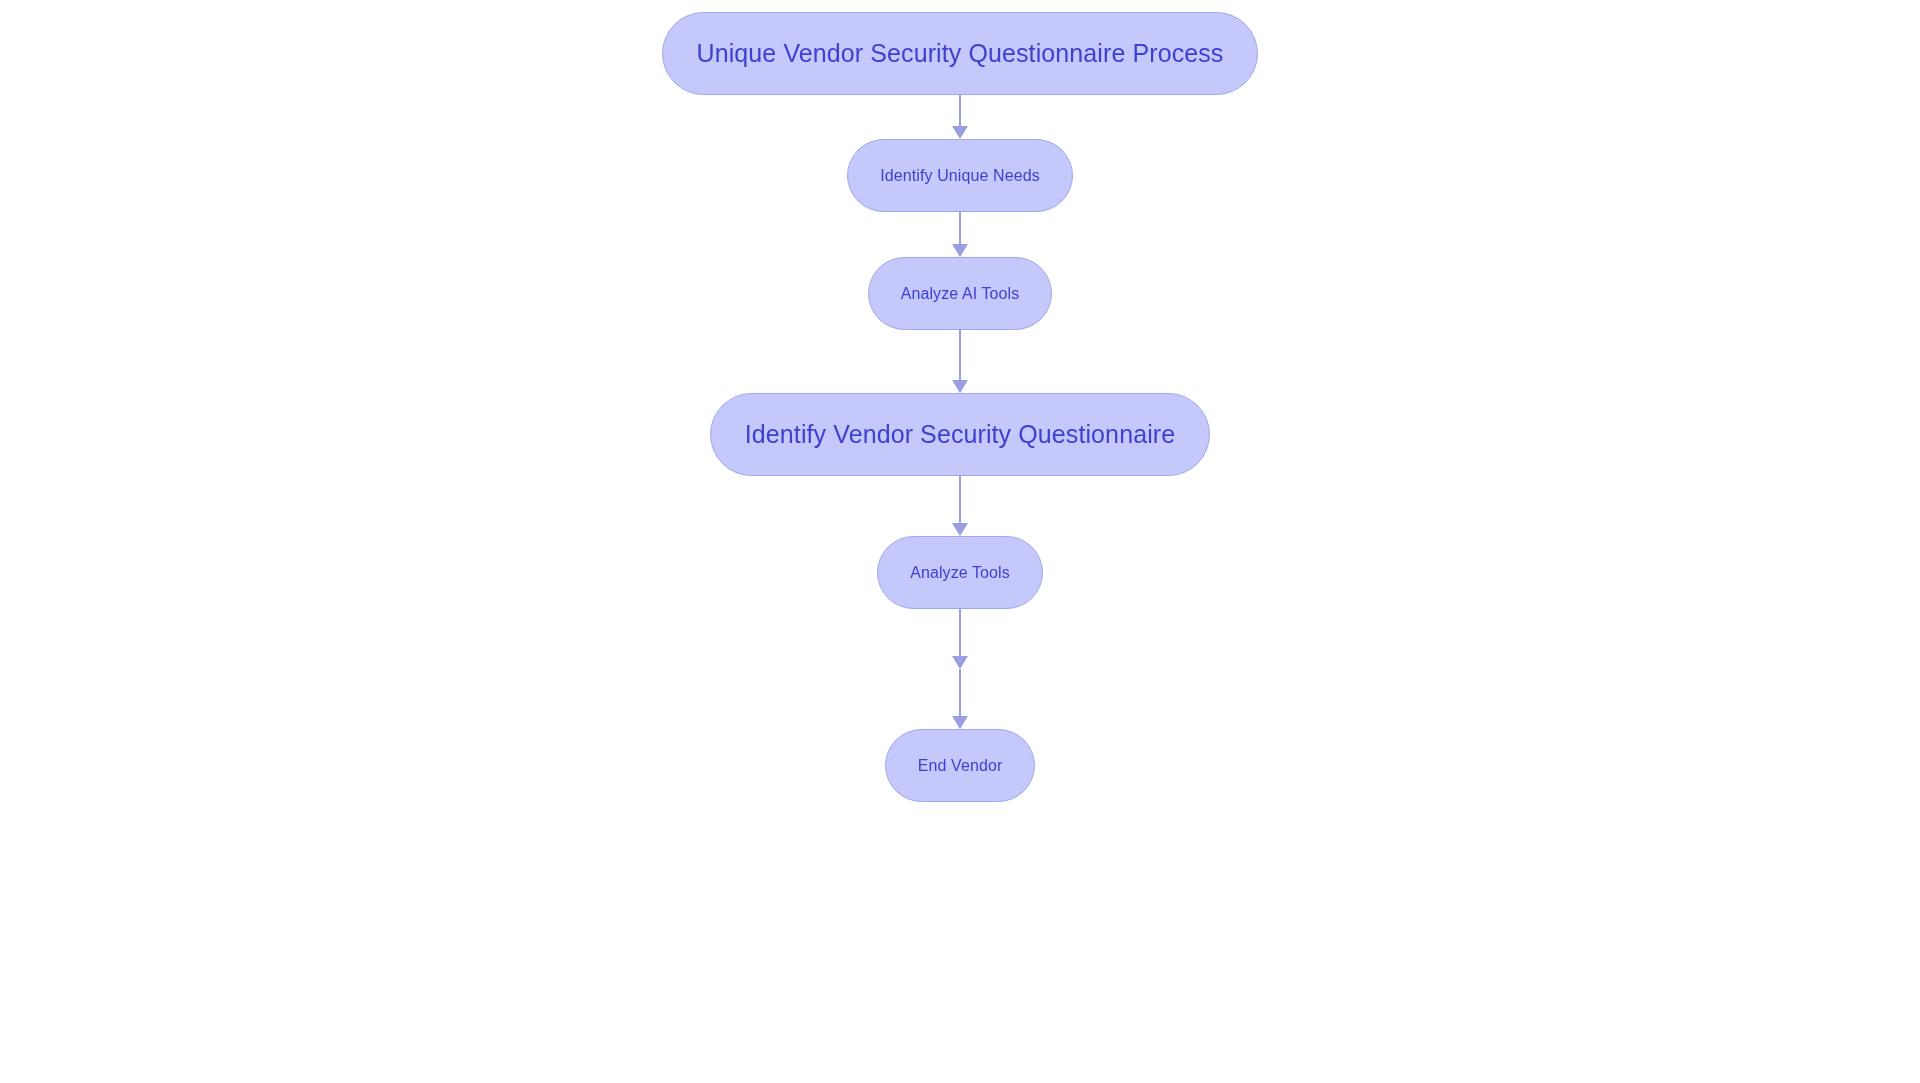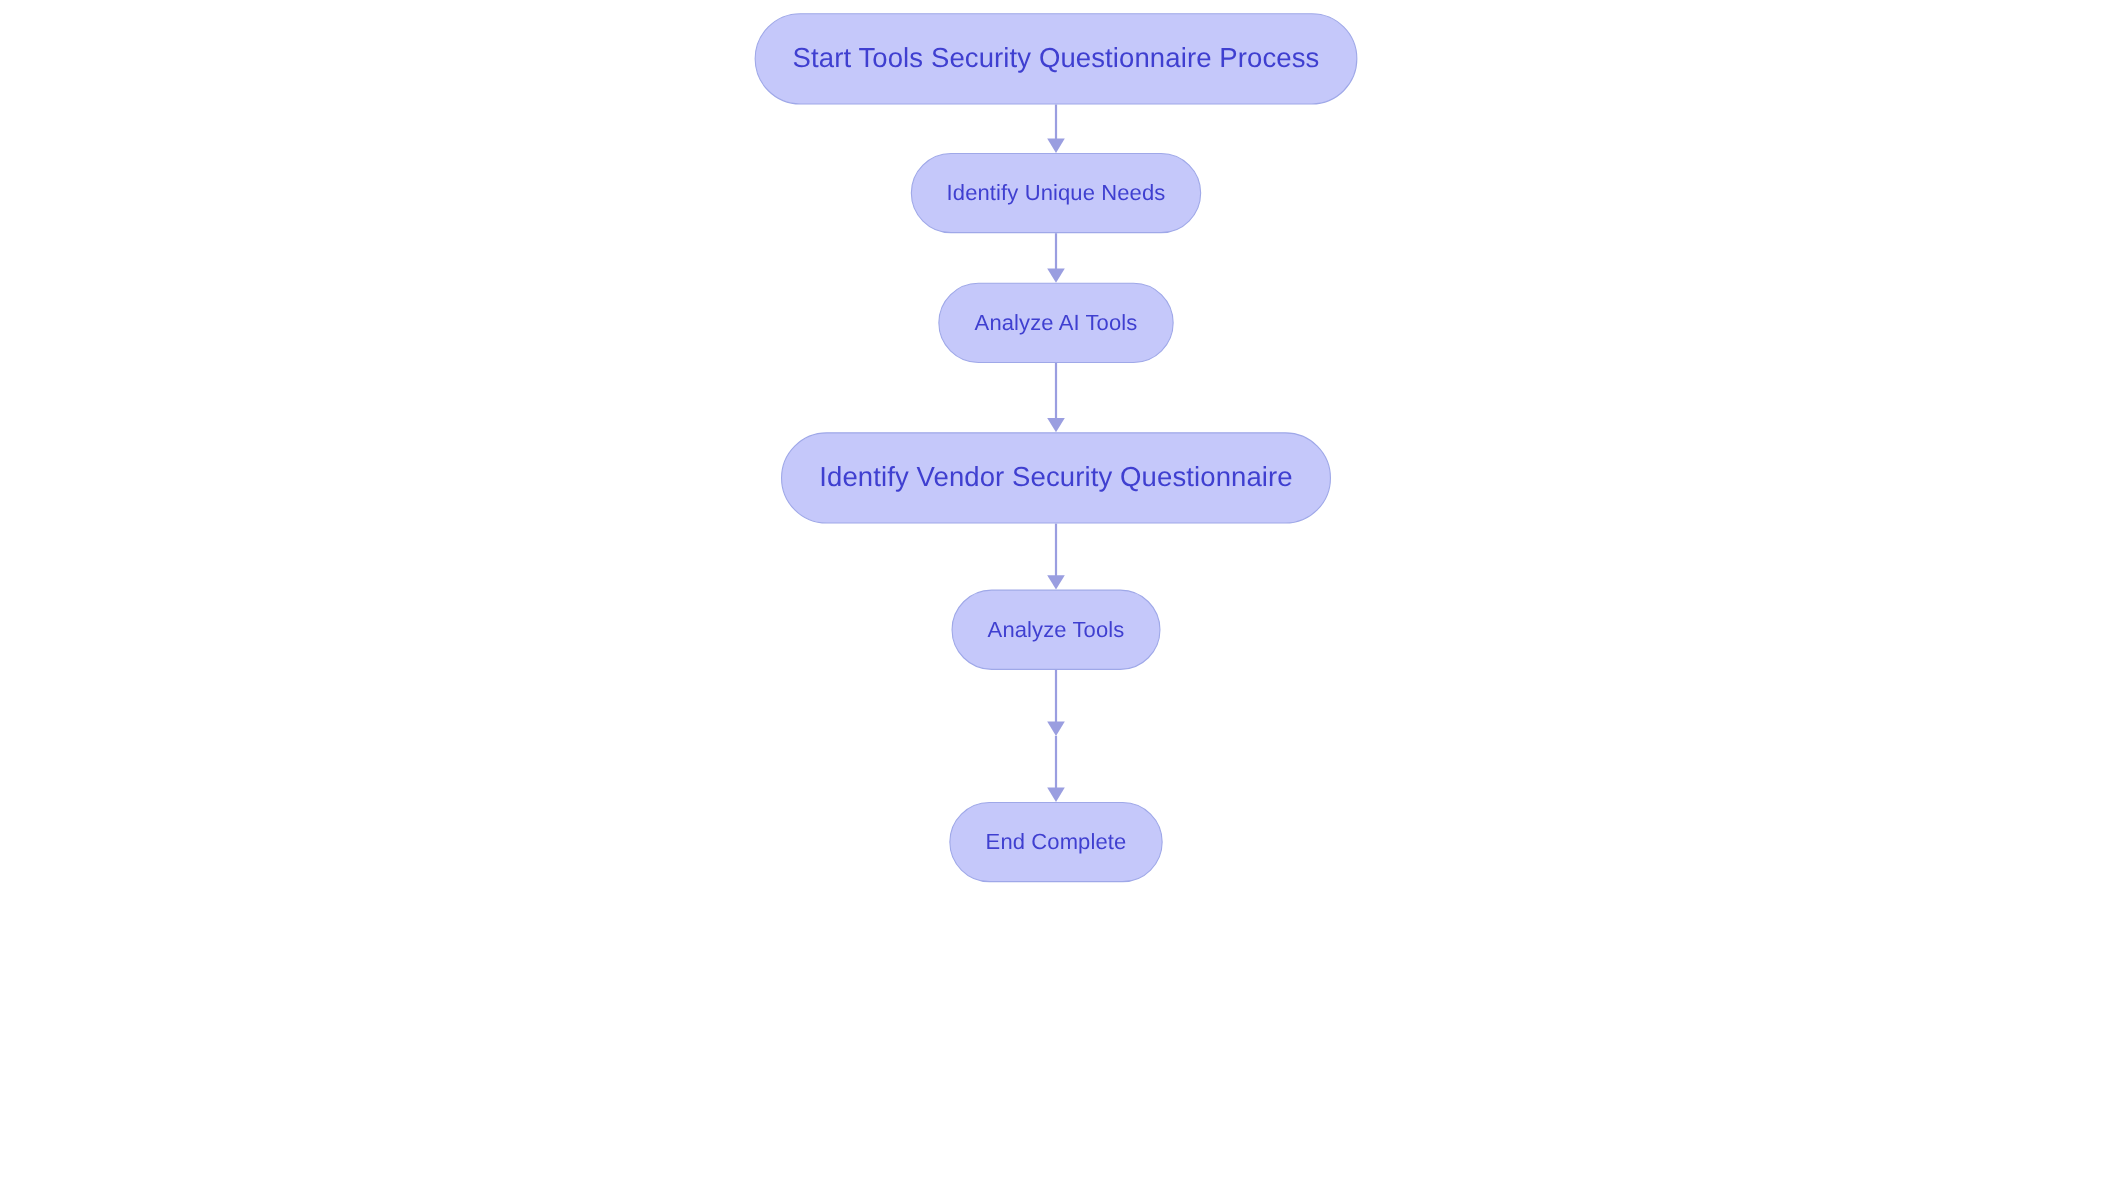--- a/index.html
+++ b/index.html
@@ -52,21 +52,21 @@
   .node.size-lg {
     height: 83px;
     border-radius: 42px;
     font-size: 25px;
     padding: 0 34px;
   }
   
   .node.size-sm {
     height: 73px;
     border-radius: 37px;
-    font-size: 20px;
+    font-size: 16px;
     padding: 0 32px;
   }
 
   .node-label {
     display: block;
     line-height: 1;
   }
 
   
   .connector {
@@ -102,21 +102,21 @@
 </style>
 </head>
 <body>
 
 <div id="flowchart">
   <div class="flow-column">
 
     <div class="top-spacer"></div>
 
     <div class="node size-lg">
-      <span class="node-label">Start Tools Security Questionnaire Process</span>
+      <span class="node-label">Unique Vendor Security Questionnaire Process</span>
     </div>
 
     <div class="connector gap-1">
       <div class="connector-line"></div>
       <div class="connector-head"></div>
     </div>
 
     <div class="node size-sm">
       <span class="node-label">Identify Unique Needs</span>
     </div>
@@ -153,17 +153,17 @@
       <div class="connector-head"></div>
     </div>
 
 
     <div class="connector gap-6">
       <div class="connector-line"></div>
       <div class="connector-head"></div>
     </div>
 
     <div class="node size-sm">
-      <span class="node-label">End Complete</span>
+      <span class="node-label">End Vendor</span>
     </div>
 
   </div>
 </div>
 
 </body></html>

